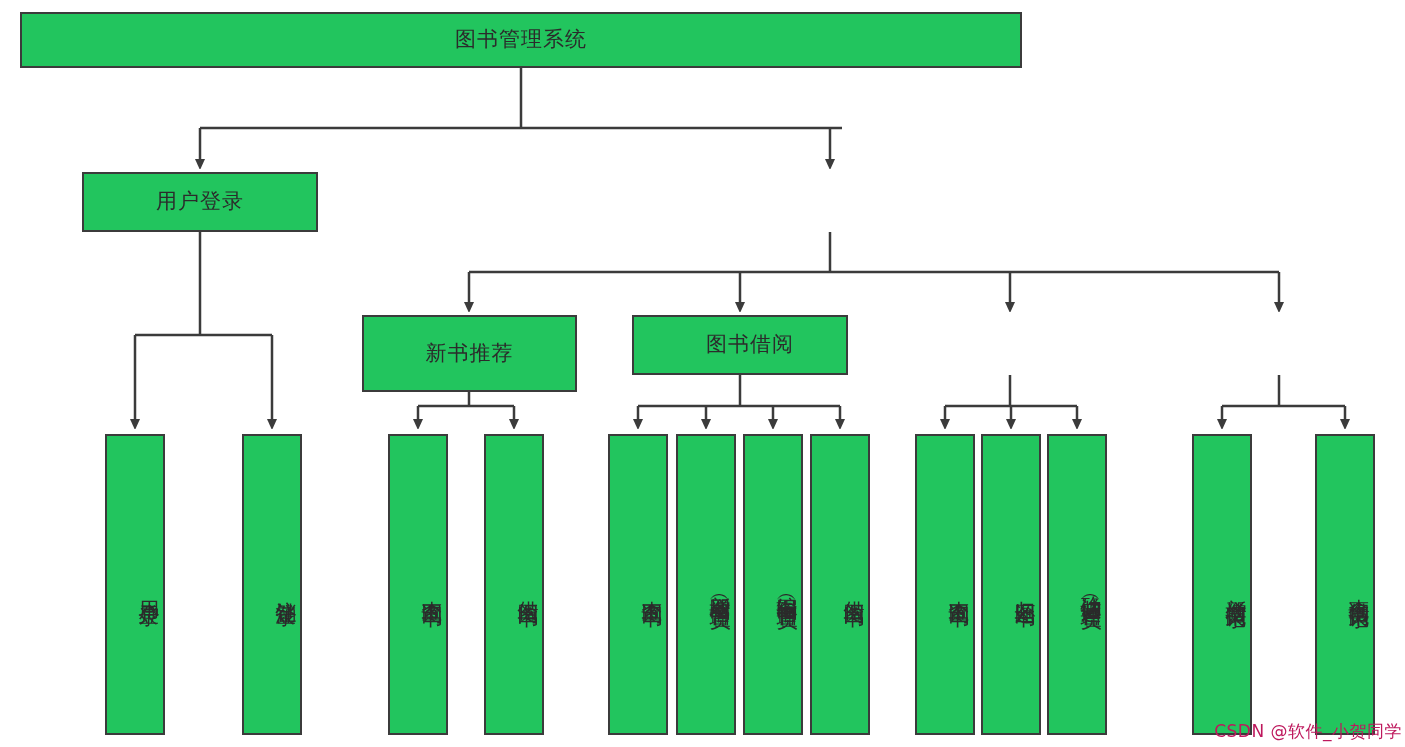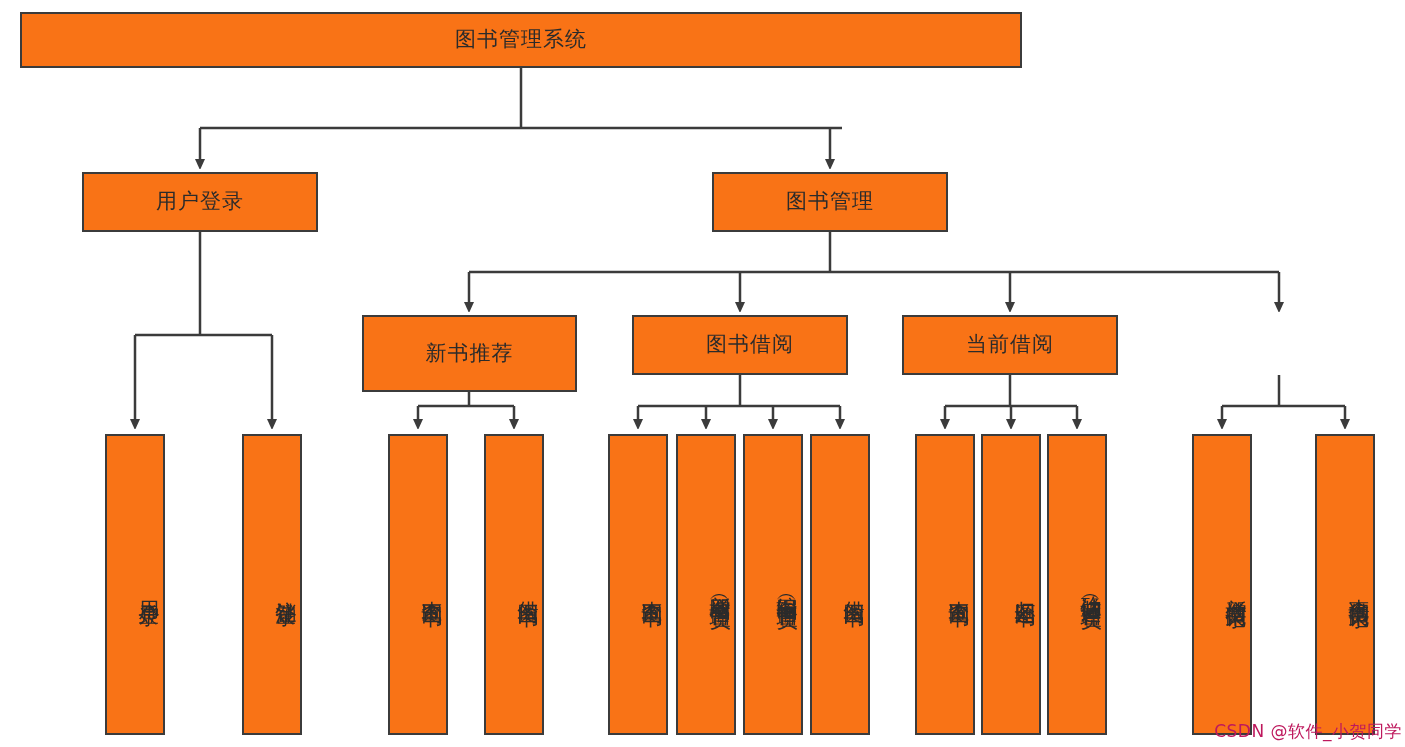--- a/index.html
+++ b/index.html
@@ -23,21 +23,21 @@
     position: absolute;
     left: 0;
     top: 0;
     width: 1405px;
     height: 747px;
   }
   .node-box {
     position: absolute;
     box-sizing: border-box;
     border: 2.5px solid #3b3b3b;
-    background: #f97316;
+    background: #22c55e;
     display: flex;
     align-items: center;
     justify-content: center;
     color: #2b2b2b;
   }
   .node-box.horizontal {
     font-size: 21px;
     letter-spacing: 1px;
     line-height: 1.2;
   }
@@ -119,32 +119,26 @@
     </g>
   </svg>
 
   <div class="node-box horizontal" style="left:20px; top:12px; width:1002px; height:56px;">
     <span class="node-label">图书管理系统</span>
   </div>
 
   <div class="node-box horizontal" style="left:82px; top:172px; width:236px; height:60px;">
     <span class="node-label">用户登录</span>
   </div>
-  <div class="node-box horizontal" style="left:712px; top:172px; width:236px; height:60px;">
-    <span class="node-label">图书管理</span>
-  </div>
 
   <div class="node-box horizontal" style="left:362px; top:315px; width:215px; height:77px;">
     <span class="node-label">新书推荐</span>
   </div>
   <div class="node-box horizontal" style="left:632px; top:315px; width:216px; height:60px;padding-left:20px;">
     <span class="node-label">图书借阅</span>
-  </div>
-  <div class="node-box horizontal" style="left:902px; top:315px; width:216px; height:60px;">
-    <span class="node-label">当前借阅</span>
   </div>
 
   <div class="node-box vertical" style="left:105px; top:434px; width:60px; height:301px;">
     <span class="node-label">用户登录</span>
   </div>
   <div class="node-box vertical" style="left:242px; top:434px; width:60px; height:301px;">
     <span class="node-label">注销登录</span>
   </div>
 
   <div class="node-box vertical" style="left:388px; top:434px; width:60px; height:301px;">

